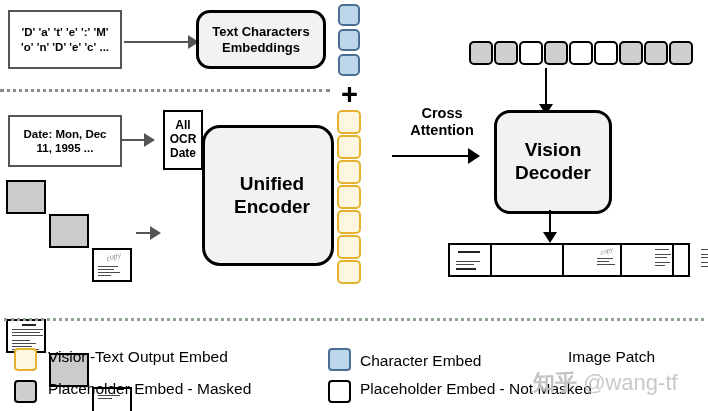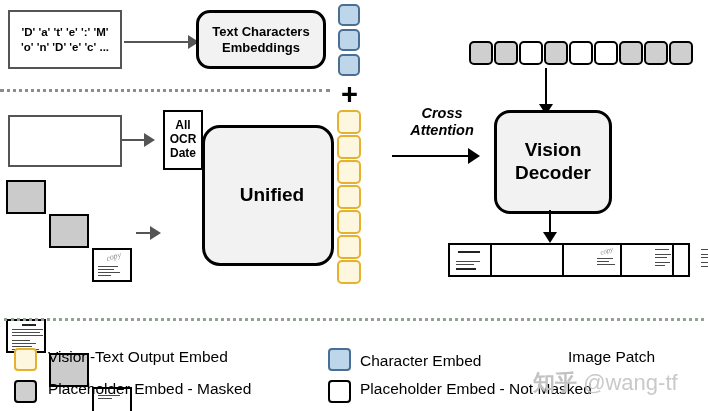--- a/index.html
+++ b/index.html
@@ -76,20 +76,22 @@
 <div class="abs tok tok-blue" style="left:338px;top:4px;width:22px;height:22px;"></div>
 <div class="abs tok tok-blue" style="left:338px;top:29px;width:22px;height:22px;"></div>
 <div class="abs tok tok-blue" style="left:338px;top:54px;width:22px;height:22px;"></div>
 
 <div class="abs plus" style="left:341px;top:80px;">+</div>
 
 <div class="abs dotted" style="left:0px;top:89px;width:330px;"></div>
 
 <div class="abs inputbox" style="left:8px;top:115px;width:110px;height:48px;font-size:11.5px;">
   <div>
+    <div>Date: Mon, Dec</div>
+    <div>11, 1995 ...</div>
   </div>
 </div>
 <div class="abs hline" style="left:122px;top:139px;width:24px;"></div>
 <div class="abs ahead r" style="left:144px;top:133px;"></div>
 
 <div class="abs plainbox" style="left:163px;top:110px;width:36px;height:56px;font-size:12px;">
   <div>
     <div>All</div>
     <div>OCR</div>
     <div>Date</div>
@@ -121,32 +123,33 @@
   <div class="pl" style="left:4px;top:6px;width:22px;"></div>
   <div class="pl" style="left:4px;top:9px;width:14px;"></div>
 </div>
 
 <div class="abs hline" style="left:136px;top:232px;width:16px;"></div>
 <div class="abs ahead r" style="left:150px;top:226px;"></div>
 
 <div class="abs roundbox" style="left:202px;top:125px;width:118px;height:135px;font-size:19px;border-radius:18px;padding-left:8px;">
   <div>
     <div>Unified</div>
+    <div>Encoder</div>
   </div>
 </div>
 
 <div class="abs tok tok-yellow" style="left:337px;top:110px;width:24px;height:24px;"></div>
 <div class="abs tok tok-yellow" style="left:337px;top:135px;width:24px;height:24px;"></div>
 <div class="abs tok tok-yellow" style="left:337px;top:160px;width:24px;height:24px;"></div>
 <div class="abs tok tok-yellow" style="left:337px;top:185px;width:24px;height:24px;"></div>
 <div class="abs tok tok-yellow" style="left:337px;top:210px;width:24px;height:24px;"></div>
 <div class="abs tok tok-yellow" style="left:337px;top:235px;width:24px;height:24px;"></div>
 <div class="abs tok tok-yellow" style="left:337px;top:260px;width:24px;height:24px;"></div>
 
-<div class="abs lbl" style="left:392px;top:105px;width:100px;font-size:14.5px;font-style:italic;">
+<div class="abs lbl" style="left:392px;top:105px;width:100px;font-size:14.5px;">
   <div>Cross</div>
   <div>Attention</div>
 </div>
 <div class="abs hline blk" style="left:392px;top:155px;width:78px;"></div>
 <div class="abs ahead rb" style="left:468px;top:148px;"></div>
 
 <div class="abs tok tok-gray" style="left:469px;top:41px;width:24px;height:24px;"></div>
 <div class="abs tok tok-gray" style="left:494px;top:41px;width:24px;height:24px;"></div>
 <div class="abs tok tok-white" style="left:519px;top:41px;width:24px;height:24px;"></div>
 <div class="abs tok tok-gray" style="left:544px;top:41px;width:24px;height:24px;"></div>

